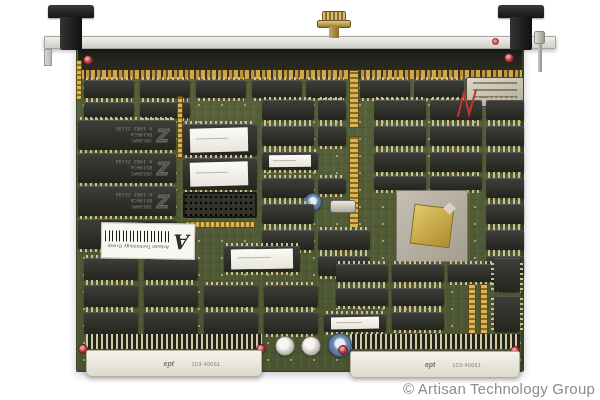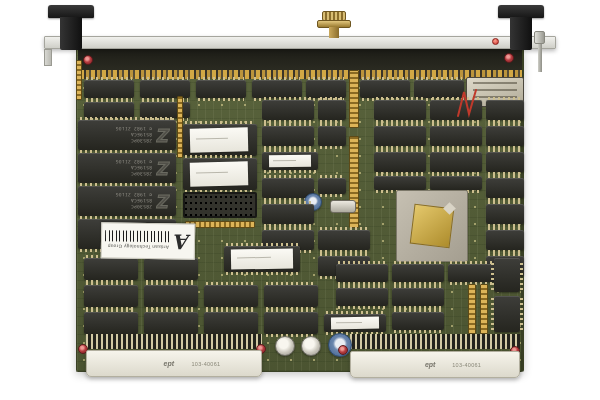--- a/index.html
+++ b/index.html
@@ -283,13 +283,14 @@
 
   <div class="abs vme vme-left">
     <span class="brand">ept</span>
     <span class="part">103-40061</span>
   </div>
   <div class="abs vme vme-right">
     <span class="brand">ept</span>
     <span class="part">103-40061</span>
   </div>
 
+  <div class="abs watermark">© Artisan Technology Group</div>
 </div>
 
 </body></html>

